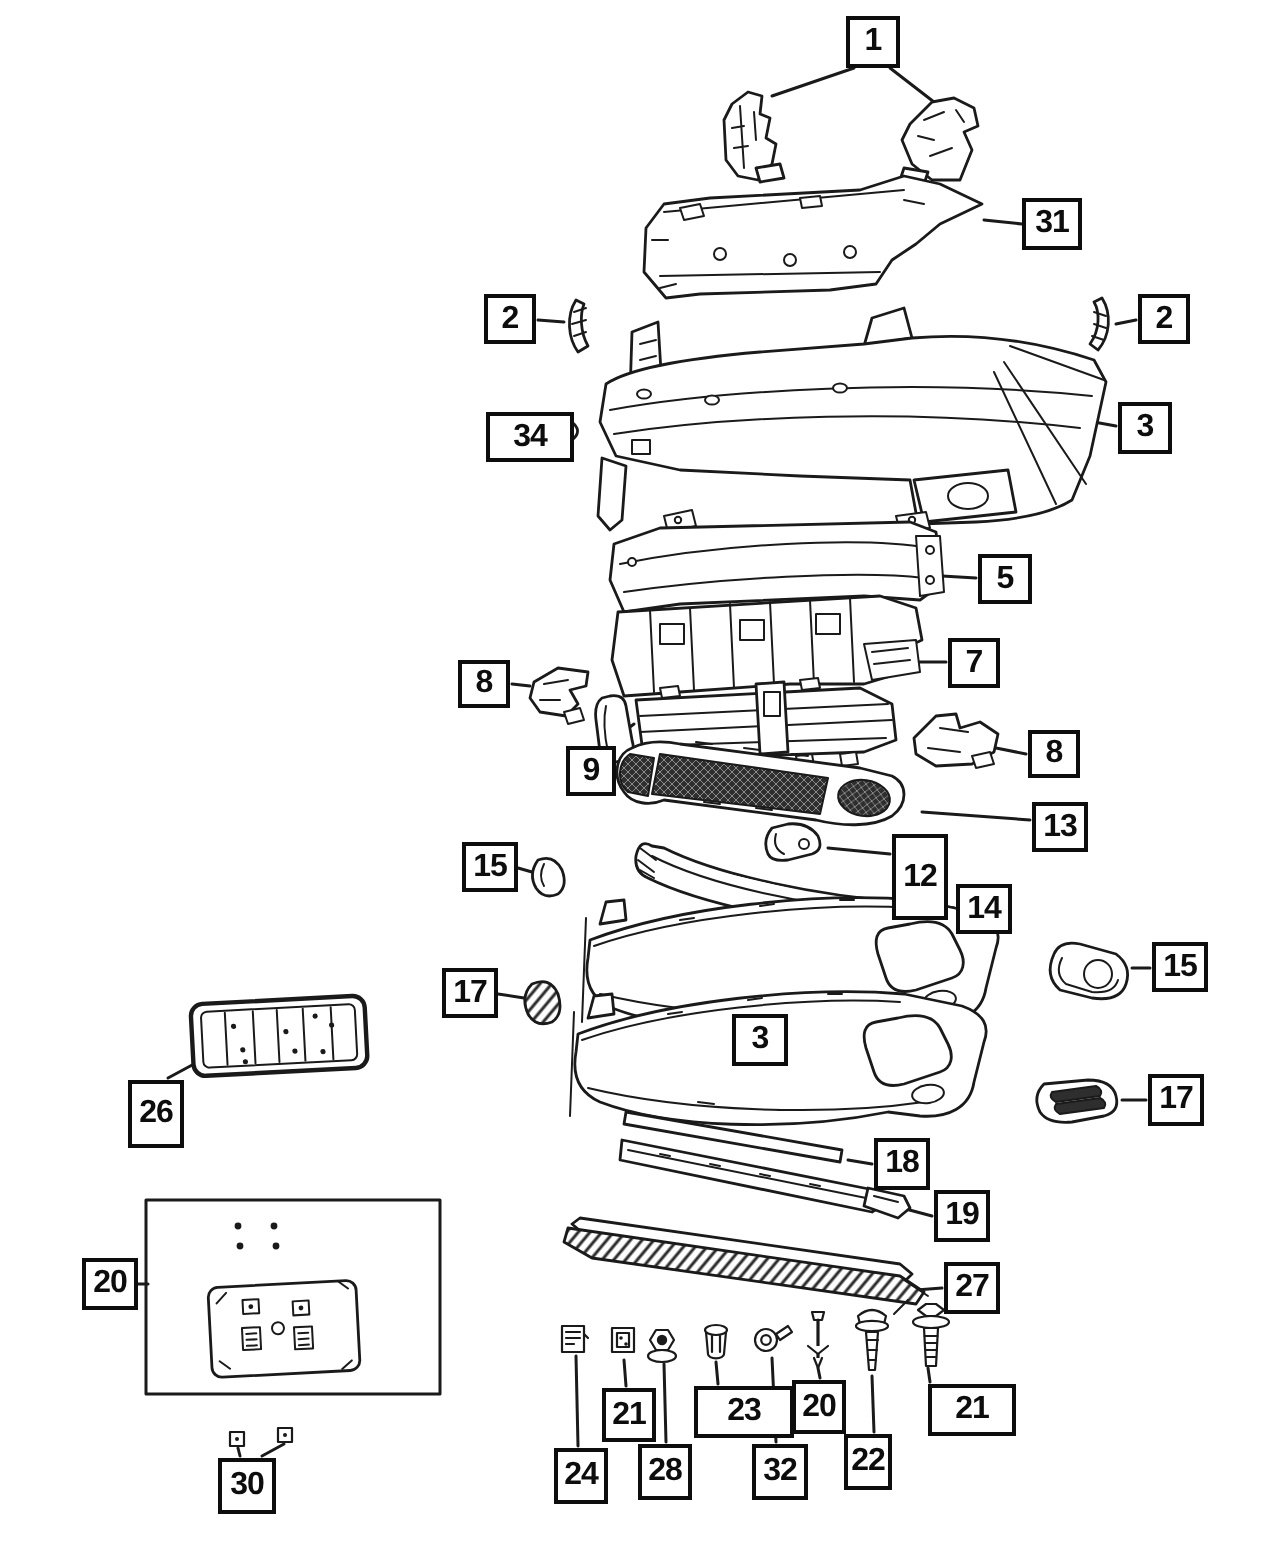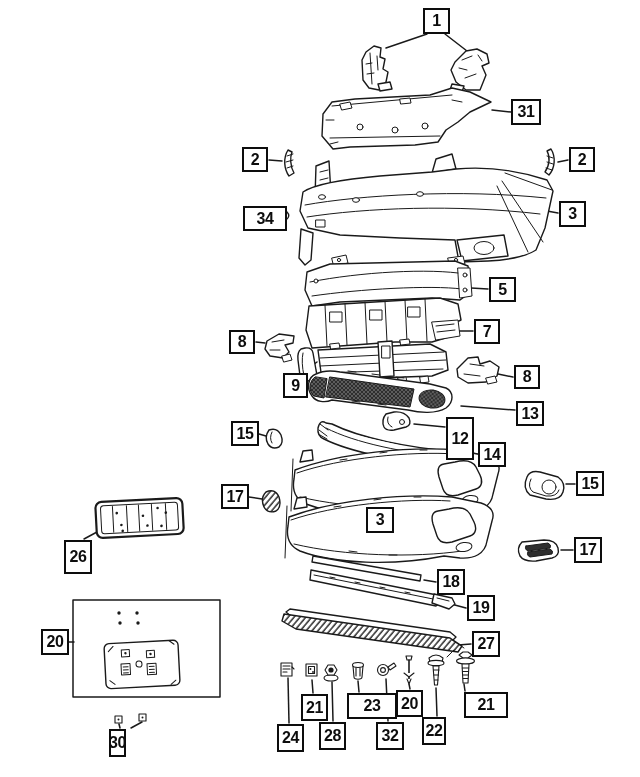--- a/index.html
+++ b/index.html
@@ -342,21 +342,21 @@
 <div class="co" style="left:478px;top:442px;width:28px;height:25px">14</div>
 <div class="co" style="left:576px;top:471px;width:28px;height:25px">15</div>
 <div class="co" style="left:221px;top:484px;width:28px;height:25px">17</div>
 <div class="co" style="left:366px;top:507px;width:28px;height:26px">3</div>
 <div class="co" style="left:574px;top:537px;width:28px;height:26px">17</div>
 <div class="co" style="left:64px;top:540px;width:28px;height:34px">26</div>
 <div class="co" style="left:437px;top:569px;width:28px;height:26px">18</div>
 <div class="co" style="left:467px;top:595px;width:28px;height:26px">19</div>
 <div class="co" style="left:41px;top:629px;width:28px;height:26px">20</div>
 <div class="co" style="left:472px;top:631px;width:28px;height:26px">27</div>
-<div class="co" style="left:109px;top:729px;width:17px;height:28px">30</div>
+<div class="co" style="left:109px;top:729px;width:29px;height:28px">30</div>
 <div class="co" style="left:277px;top:724px;width:27px;height:28px">24</div>
 <div class="co" style="left:301px;top:694px;width:27px;height:27px">21</div>
 <div class="co" style="left:319px;top:722px;width:27px;height:28px">28</div>
 <div class="co" style="left:347px;top:693px;width:50px;height:26px">23</div>
 <div class="co" style="left:376px;top:722px;width:28px;height:28px">32</div>
 <div class="co" style="left:396px;top:690px;width:27px;height:27px">20</div>
 <div class="co" style="left:422px;top:717px;width:24px;height:28px">22</div>
 <div class="co" style="left:464px;top:692px;width:44px;height:26px">21</div>
 
 </div>

